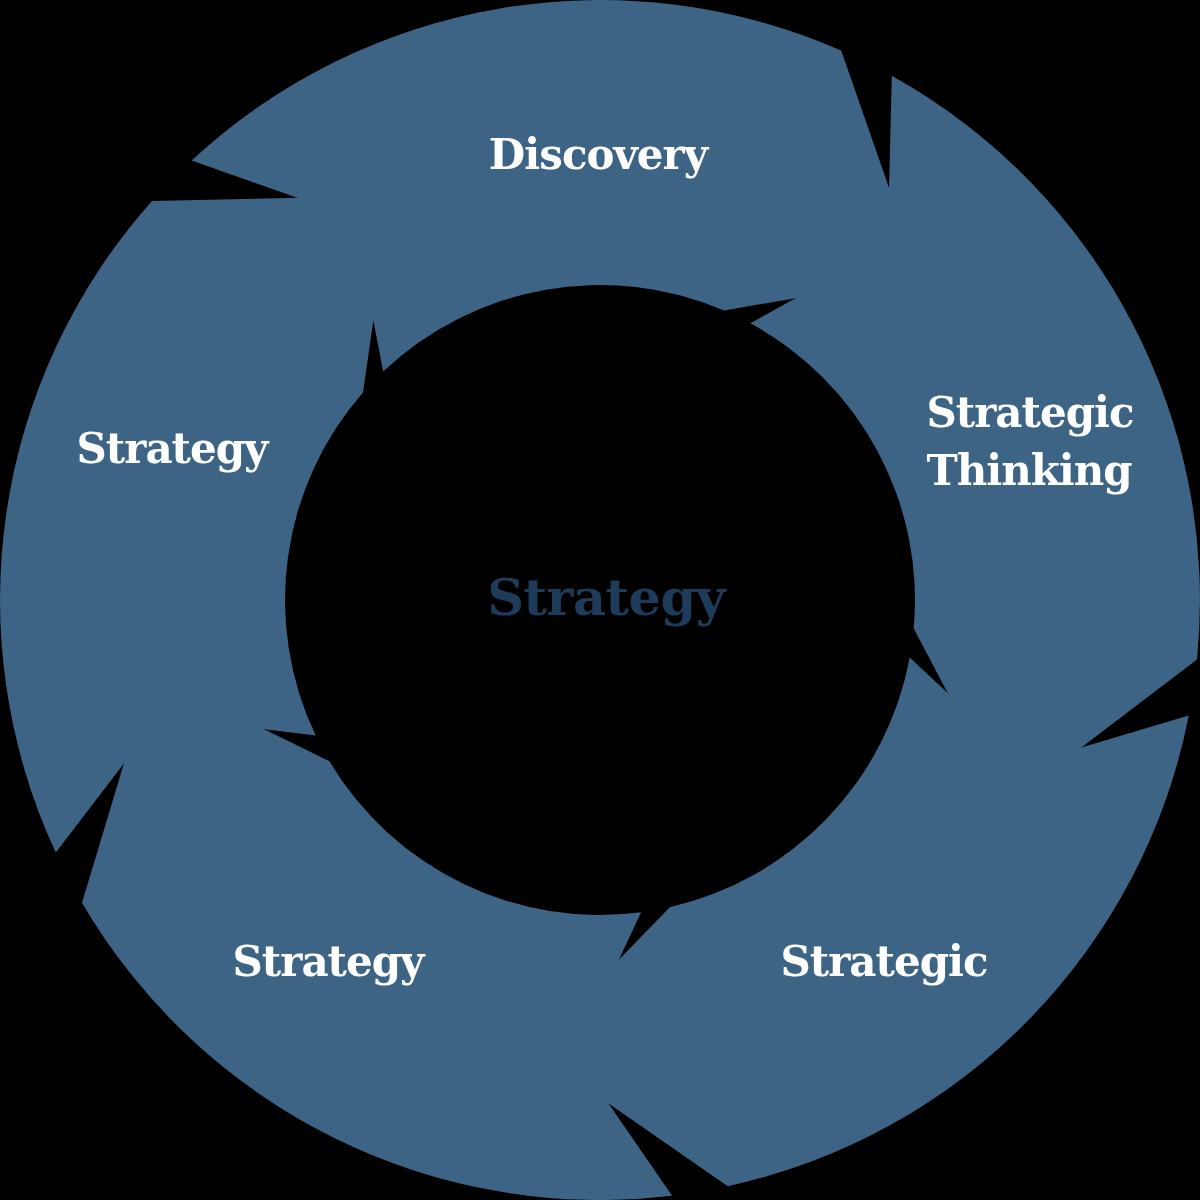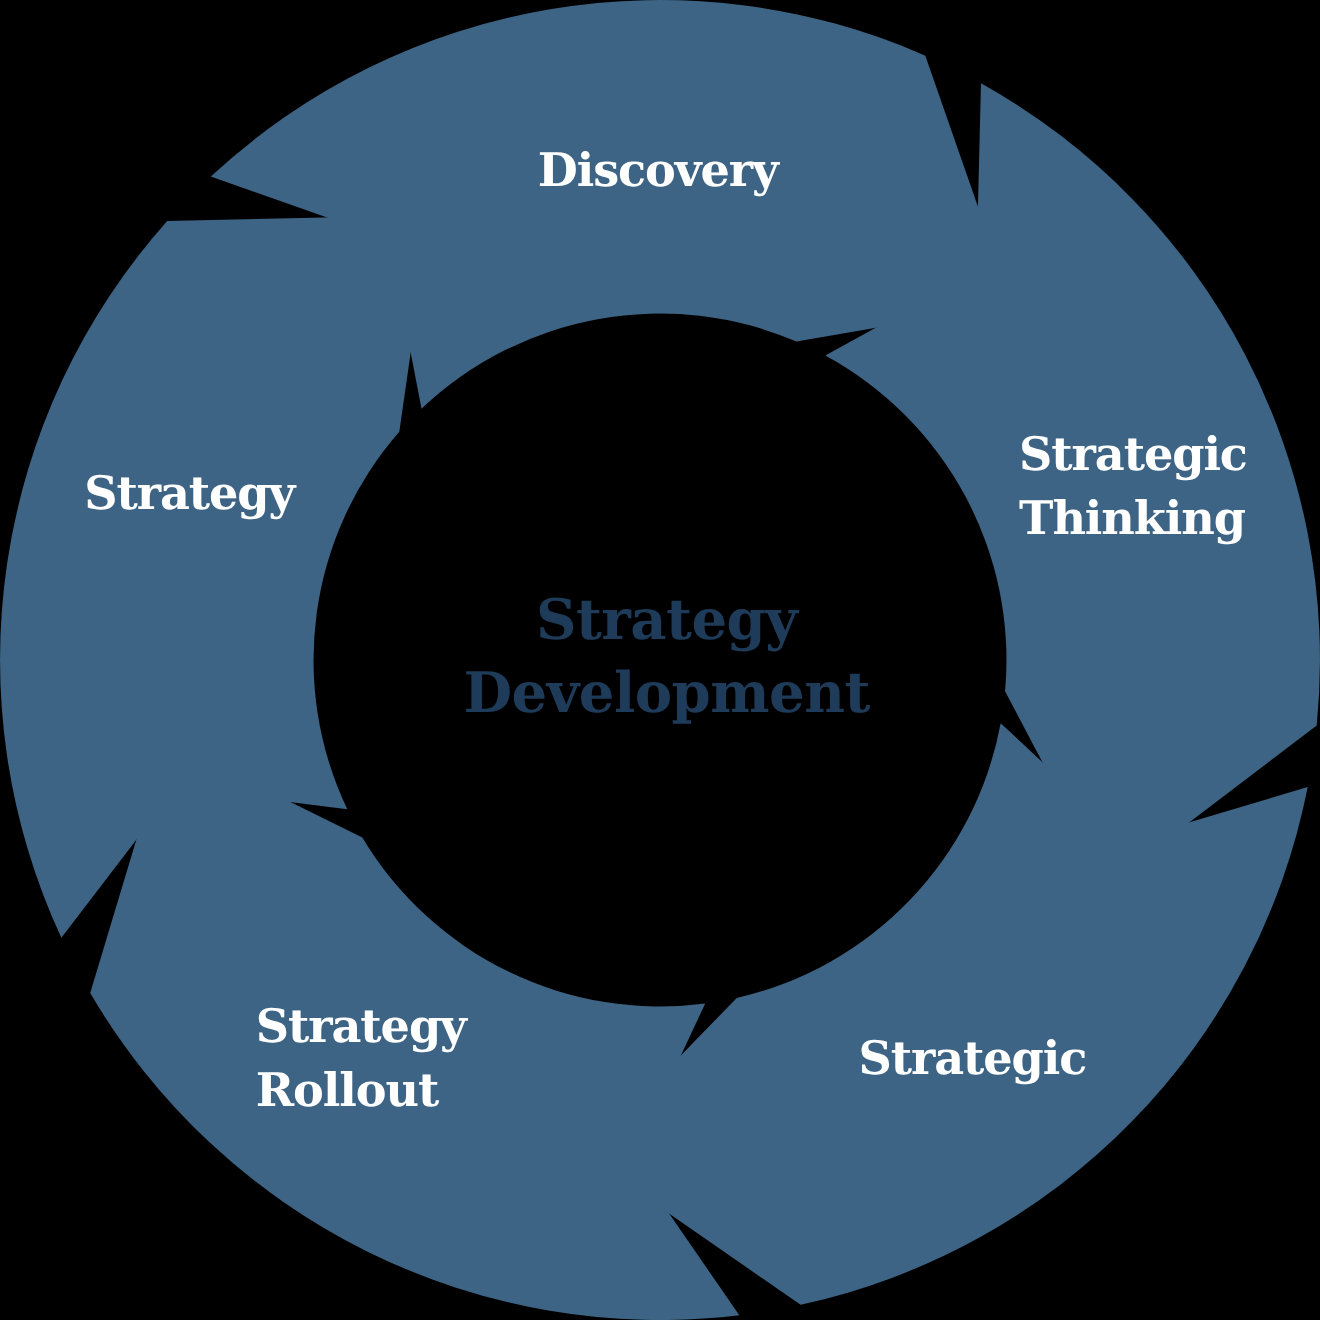--- a/index.html
+++ b/index.html
@@ -60,25 +60,23 @@
     <div>Strategic</div>
     <div>Thinking</div>
   </div>
 
   <div class="seg-label" id="label-strategic-planning" style="left: 884px; top: 962px; color: rgb(255, 255, 255);">
     <div>Strategic</div>
   </div>
 
   <div class="seg-label" id="label-strategy-rollout" style="left: 328px; top: 962px; color: rgb(255, 255, 255);">
     <div>Strategy</div>
-    <div>Rollout</div>
   </div>
 
   <div class="seg-label" id="label-strategy-tune-up" style="left: 172px; top: 449px; color: rgb(255, 255, 255);">
     <div>Strategy</div>
   </div>
 
   <div class="center-label" id="center-label" style="left: 606px; top: 597px; color: rgb(30, 60, 90);">
     <div>Strategy</div>
-    <div>Development</div>
   </div>
 
 </div>
 
 </body></html>

